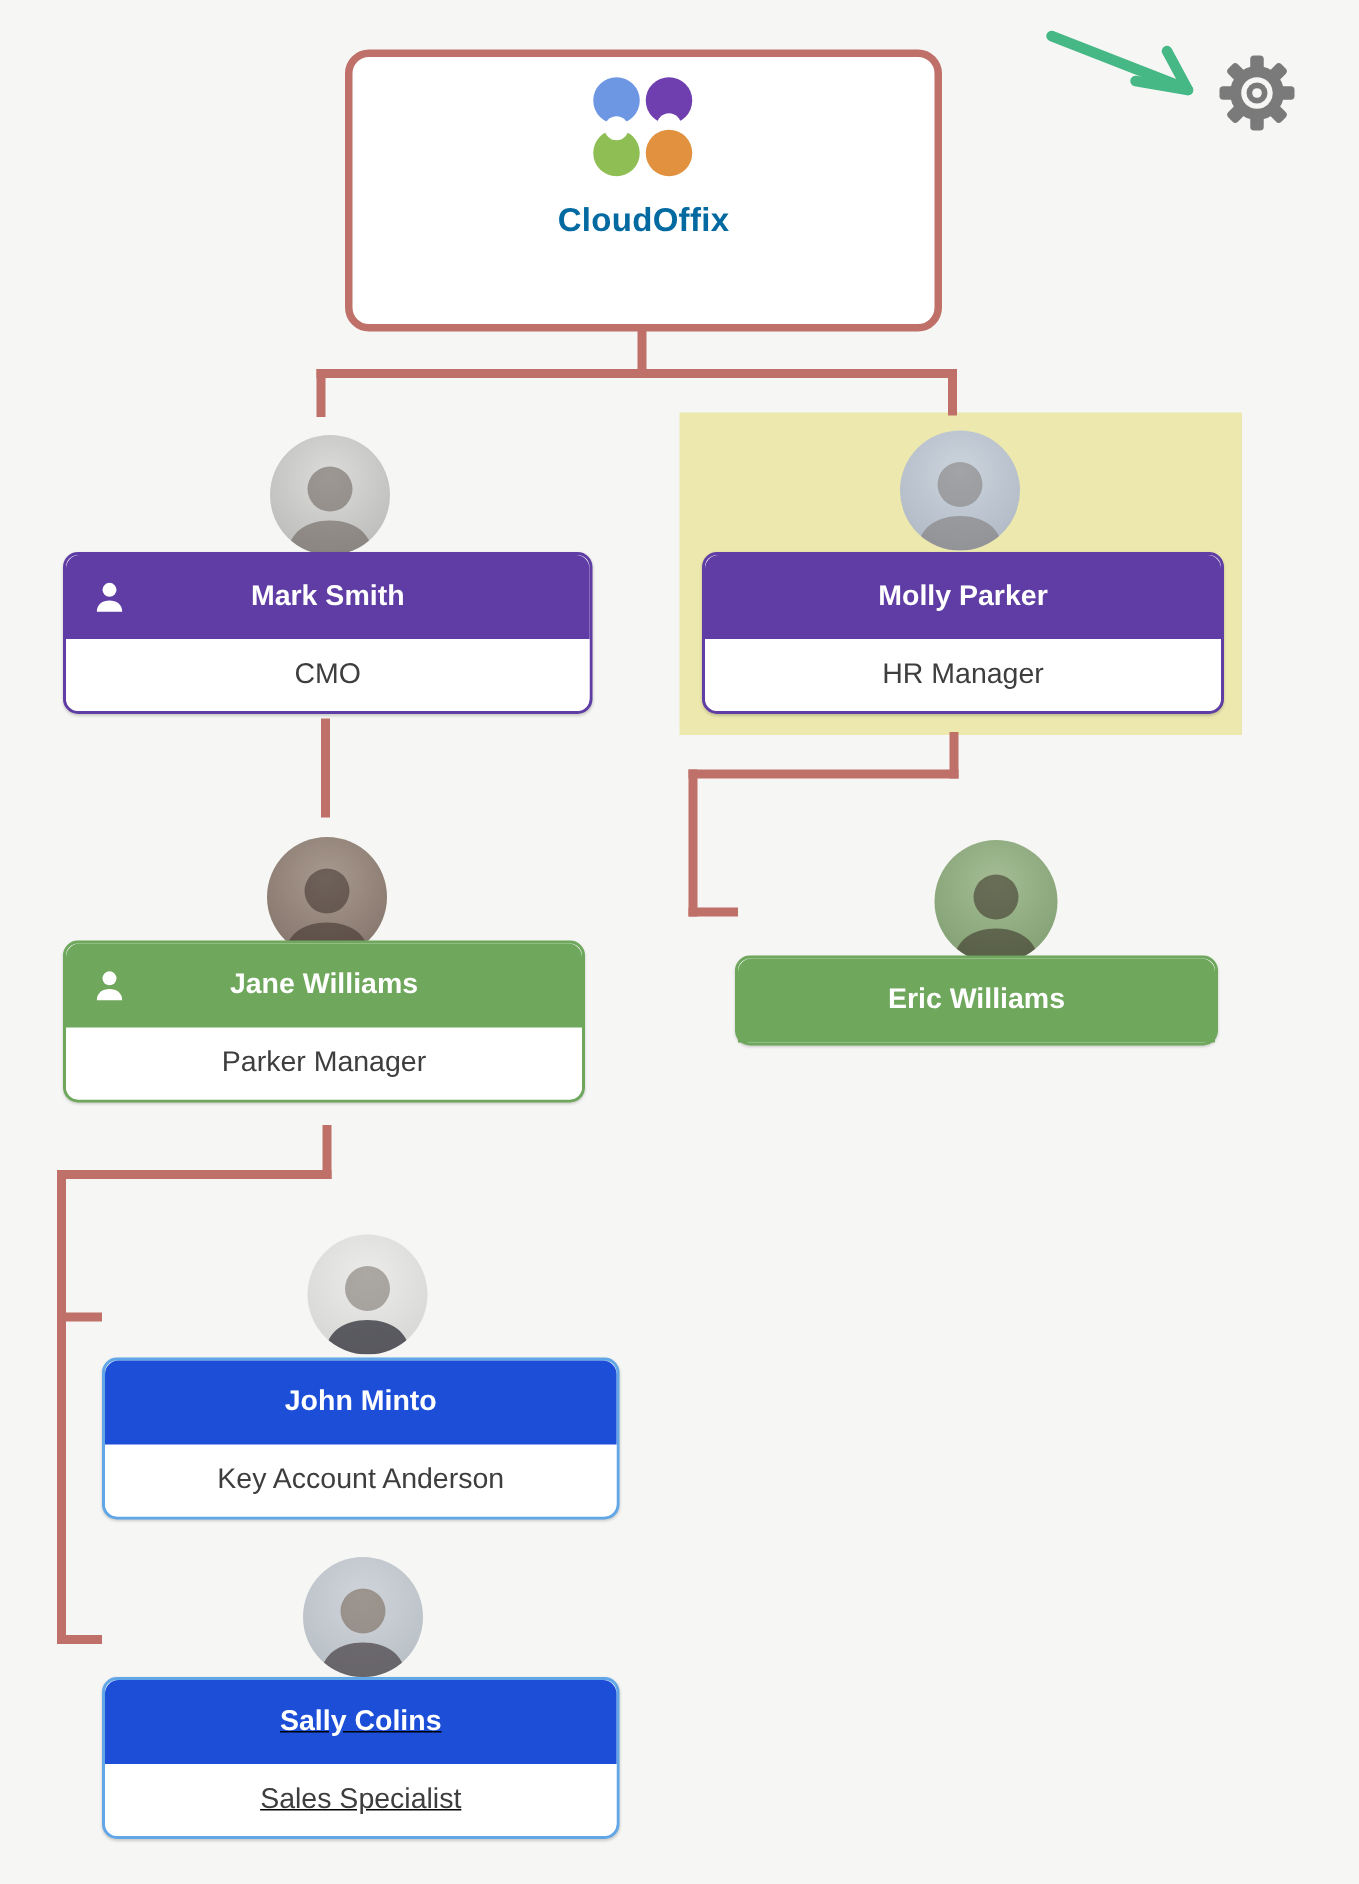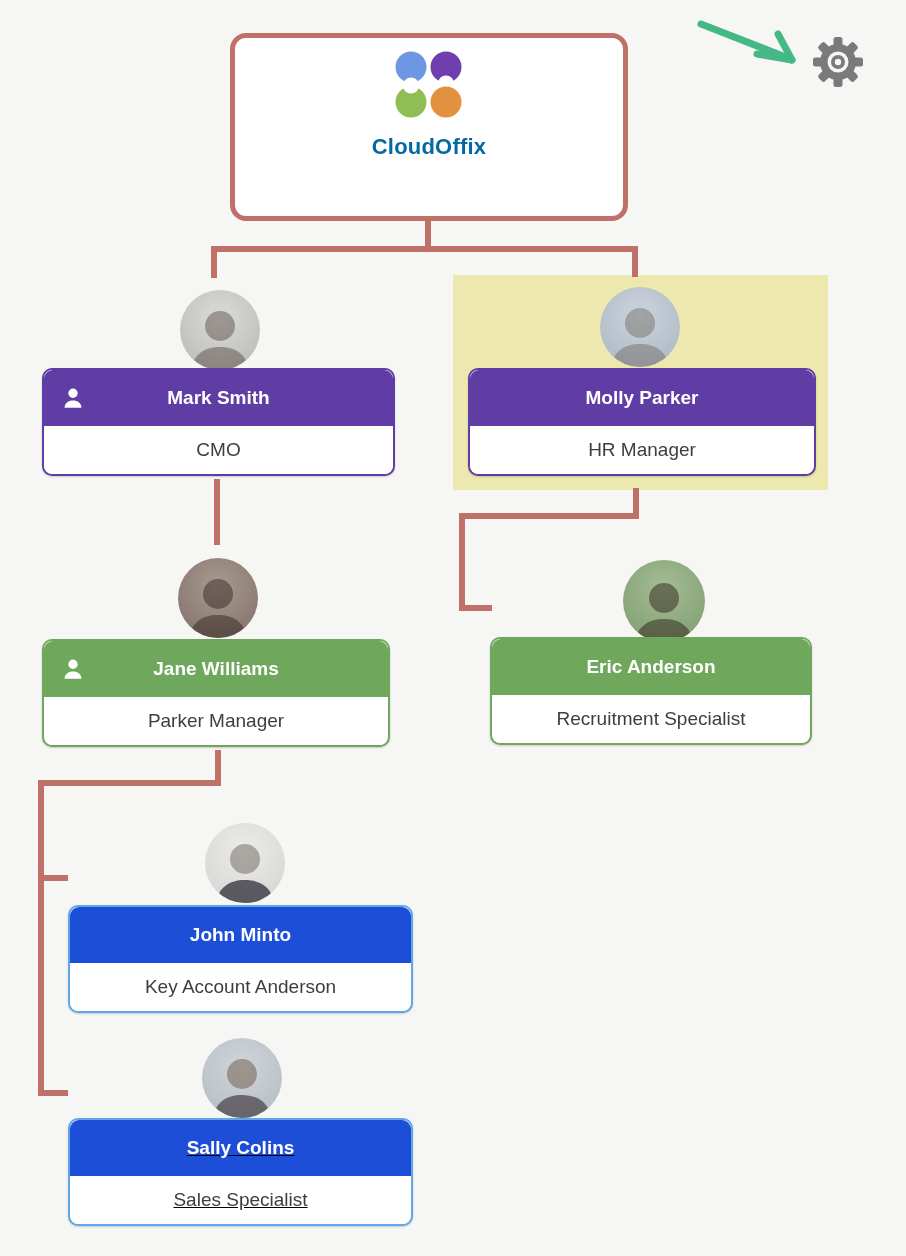--- a/index.html
+++ b/index.html
@@ -43,21 +43,21 @@
   .green  .card-header{background:#6fa75d;}
   .blue   .card{border:2px solid #61a6e6;}
   .blue   .card-header{background:#1d4ed8;}
 
   
   #node-mark {left:42px; top:290px;width:353px;height:184px;}
   #node-mark  .avatar{left:138px;} #node-mark  .card{top:78px;}
   #node-molly{left:468px;top:287px;width:348px;height:188px;}
   #node-molly .avatar{left:132px;} #node-molly .card{top:81px;}
   #node-jane {left:42px; top:558px;width:348px;height:185px;}
-  #node-jane  .avatar{left:136px;} #node-jane  .card{top:81px;}
+  #node-jane  .avatar{left:136px;} #node-jane  .card{top:69px;}
   #node-eric {left:490px;top:560px;width:322px;height:185px;}
   #node-eric  .avatar{left:133px;width:82px;height:82px;} #node-eric .card{top:77px;}
   #node-john {left:68px; top:823px;width:345px;height:189px;}
   #node-john  .avatar{left:137px;} #node-john  .card{top:82px;}
   #node-sally{left:68px; top:1038px;width:345px;height:190px;}
   #node-sally .avatar{left:134px;} #node-sally .card{top:80px;text-decoration:underline;}
 
   
   .av-mark {background:radial-gradient(circle at 50% 35%,#dcdcda,#b5b5b3);}
   .av-molly{background:radial-gradient(circle at 50% 35%,#ccd4dd,#aab4c0);}
@@ -180,23 +180,22 @@
 
   <div class="node green" id="node-eric">
     <div class="avatar av-eric">
       <svg width="72" height="66" viewBox="0 0 72 66">
           <circle cx="36" cy="22" r="15" fill="rgba(45,32,26,.5)"></circle>
           <path d="M8 66c0-15 12.5-23 28-23s28 8 28 23z" fill="rgba(45,32,26,.5)"></path>
         </svg>
     </div>
     <div class="card">
       <div class="card-header">
-        <span>Eric Anderson</span>
-      </div>
-      <div class="card-body">Recruitment Specialist</div>
+        <span>Eric Williams</span>
+      </div>
     </div>
   </div>
 
   <div class="node blue" id="node-john">
     <div class="avatar av-john">
       <svg width="72" height="66" viewBox="0 0 72 66">
           <circle cx="36" cy="22" r="15" fill="rgba(75,65,58,.4)"></circle>
           <path d="M8 66c0-15 12.5-23 28-23s28 8 28 23z" fill="rgba(45,45,55,.75)"></path>
         </svg>
     </div>

